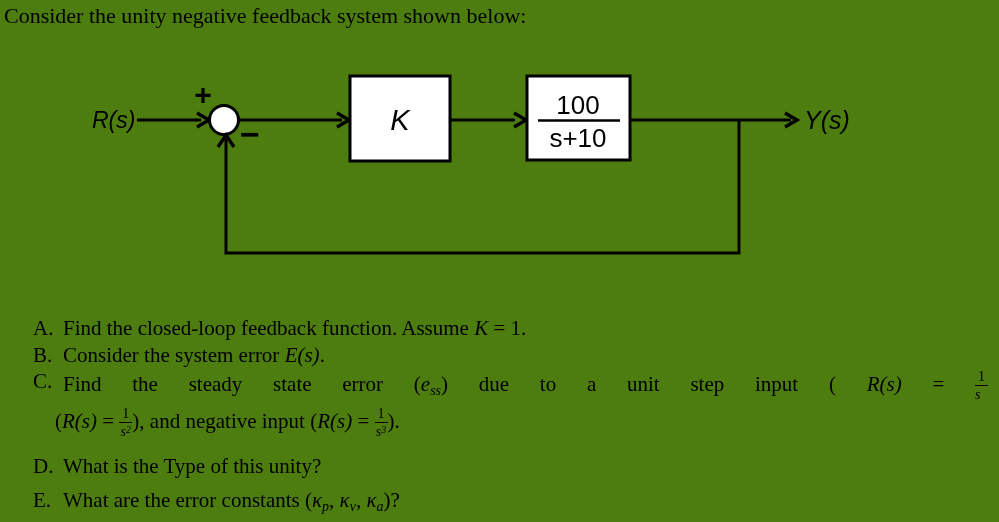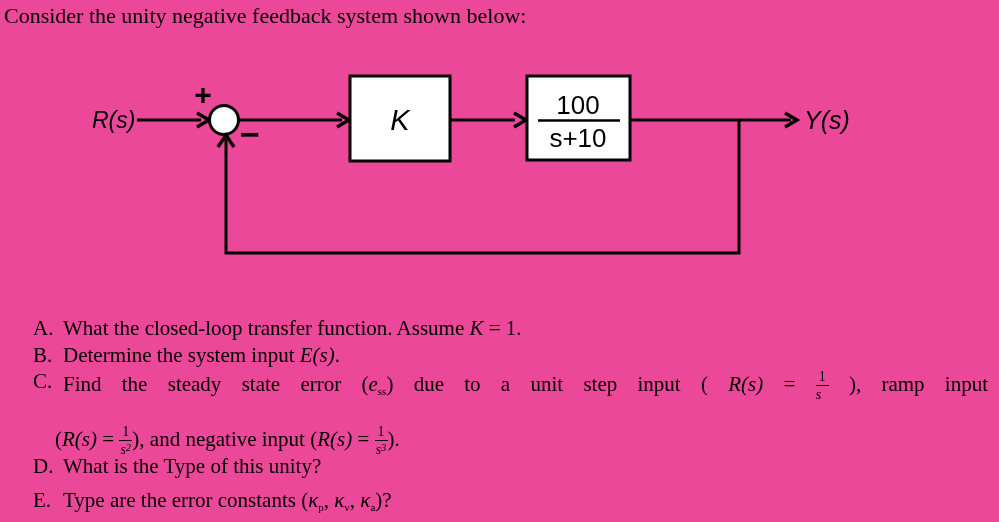--- a/index.html
+++ b/index.html
@@ -1,18 +1,18 @@
 <!DOCTYPE html>
 <html><head>
 <meta charset="utf-8">
 <style>
   html,body{margin:0;padding:0;}
   body{width:999px;height:522px;background:#ffffff;overflow:hidden;position:relative;
        font-family:"Liberation Serif",serif;color:#000;}
-  .page{position:absolute;inset:0;background:#ec4899;padding-left:22px;}
+  .page{position:absolute;inset:0;background:#4d7c0f;padding-left:22px;}
   .title{position:absolute;left:4px;top:3px;font-size:22px;white-space:nowrap;}
 
   
   .diagram{position:absolute;left:0;top:55px;}
   .ln{stroke:#000;stroke-width:3;fill:none;}
   .ah{stroke:#000;stroke-width:3.4;fill:none;stroke-linejoin:miter;}
   .blk{fill:#fff;stroke:#000;stroke-width:3;}
   .node{fill:#fff;stroke:#000;stroke-width:3;}
   .fbar{stroke:#000;stroke-width:2.6;}
   .sig{font-family:"Liberation Sans",sans-serif;font-size:23px;fill:#000;}
@@ -23,21 +23,21 @@
   .pm{font-family:"Liberation Sans",sans-serif;font-weight:bold;font-size:30px;text-anchor:middle;fill:#000;}
   .pm2{font-size:34px;}
 
   
   .q{position:absolute;left:33px;display:flex;font-size:21px;line-height:24px;}
   .ql{flex:0 0 30px;width:30px;}
   .qt{white-space:nowrap;}
   .qjust .qt{white-space:normal;width:925px;text-align:justify;text-align-last:justify;text-justify:inter-word;}
   .qcont{position:absolute;left:55px;font-size:21px;line-height:24px;white-space:nowrap;}
   i{font-style:italic;}
-  sub{font-size:11px;vertical-align:-4px;line-height:0;}
+  sub{font-size:14px;font-style:italic;vertical-align:-4px;line-height:0;}
   .frac{display:inline-block;text-align:center;vertical-align:-8px;line-height:1;}
   .frac .num{display:block;font-size:14px;line-height:15px;border-bottom:1.4px solid #000;padding:0 3px 1px;font-style:normal;}
   .frac .den{display:block;font-size:14px;line-height:15px;font-style:italic;padding-top:1px;}
   .frac .den sup{font-size:10px;font-style:italic;vertical-align:3px;line-height:0;}
 </style>
 </head>
 <body>
 
 <div class="page">
 
@@ -70,38 +70,38 @@
     <line x1="630" y1="65" x2="791" y2="65" class="ln"></line>
     <path d="M785,58 L797,65 L785,72" class="ah"></path>
     <text x="804" y="74" class="sig it out">Y(s)</text>
 
     <polyline points="739,65 739,198 226,198 226,84" class="ln"></polyline>
     <path d="M218,92 L226,80 L234,92" class="ah"></path>
   </svg>
 
   <div class="q" style="top:316px">
     <span class="ql">A.</span>
-    <span class="qt"><span>What the closed-loop transfer function. Assume </span><i>K</i><span> = 1.</span></span>
+    <span class="qt"><span>Find the closed-loop feedback function. Assume </span><i>K</i><span> = 1.</span></span>
   </div>
 
   <div class="q" style="top:343px">
     <span class="ql">B.</span>
-    <span class="qt"><span>Determine the system input </span><i>E(s)</i><span>.</span></span>
+    <span class="qt"><span>Consider the system error </span><i>E(s)</i><span>.</span></span>
   </div>
 
   <div class="q qjust" style="top:369px">
     <span class="ql">C.</span>
-    <span class="qt"><span>Find the steady state error (</span><i>e</i><sub>ss</sub><span>) due to a unit step input ( </span><i>R(s)</i><span> = </span><span class="frac"><span class="num">1</span><span class="den">s</span></span><span> ), ramp input</span></span>
+    <span class="qt"><span>Find the steady state error (</span><i>e</i><sub>ss</sub><span>) due to a unit step input ( </span><i>R(s)</i><span> = </span><span class="frac"><span class="num">1</span><span class="den">s</span></span></span>
   </div>
 
-  <div class="qcont" style="top:424px"><span>(</span><i>R(s)</i><span> = </span><span class="frac"><span class="num">1</span><span class="den"><span>s</span><sup>2</sup></span></span><span>), and negative input (</span><i>R(s)</i><span> = </span><span class="frac"><span class="num">1</span><span class="den"><span>s</span><sup>3</sup></span></span><span>).</span></div>
+  <div class="qcont" style="top:406px"><span>(</span><i>R(s)</i><span> = </span><span class="frac"><span class="num">1</span><span class="den"><span>s</span><sup>2</sup></span></span><span>), and negative input (</span><i>R(s)</i><span> = </span><span class="frac"><span class="num">1</span><span class="den"><span>s</span><sup>3</sup></span></span><span>).</span></div>
 
   <div class="q" style="top:454px">
     <span class="ql">D.</span>
     <span class="qt">What is the Type of this unity?</span>
   </div>
 
   <div class="q" style="top:488px">
     <span class="ql">E.</span>
-    <span class="qt"><span>Type are the error constants (</span><i>κ</i><sub>p</sub><span>, </span><i>κ</i><sub>v</sub><span>, </span><i>κ</i><sub>a</sub><span>)?</span></span>
+    <span class="qt"><span>What are the error constants (</span><i>κ</i><sub>p</sub><span>, </span><i>κ</i><sub>v</sub><span>, </span><i>κ</i><sub>a</sub><span>)?</span></span>
   </div>
 
 </div>
 
 </body></html>

